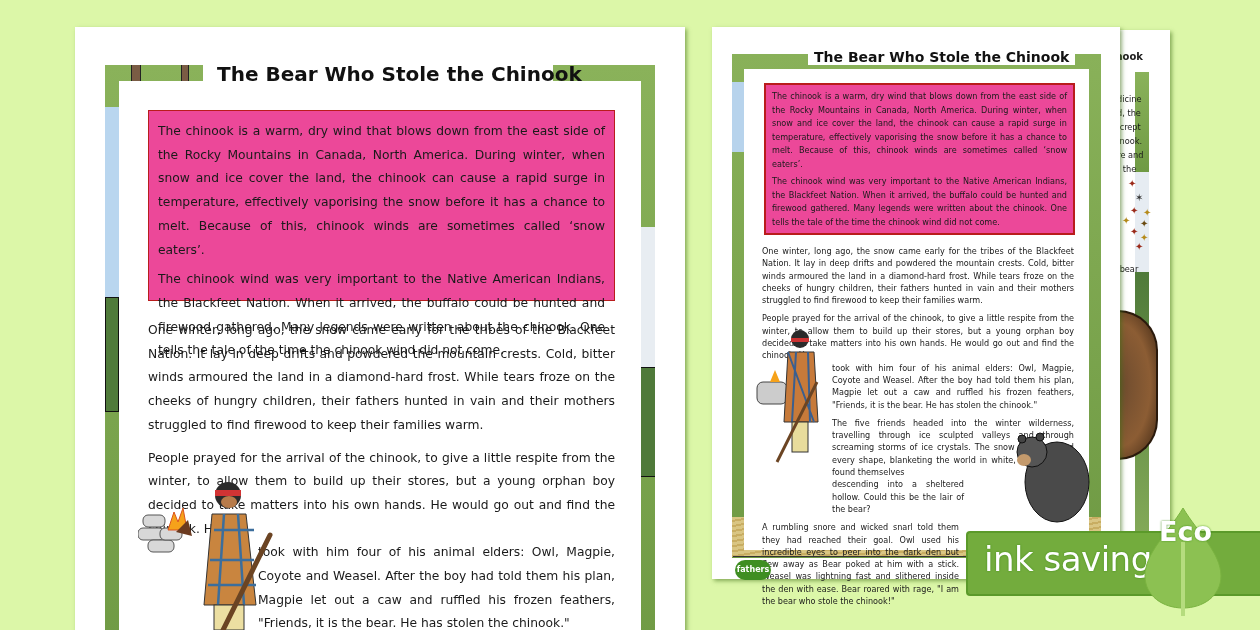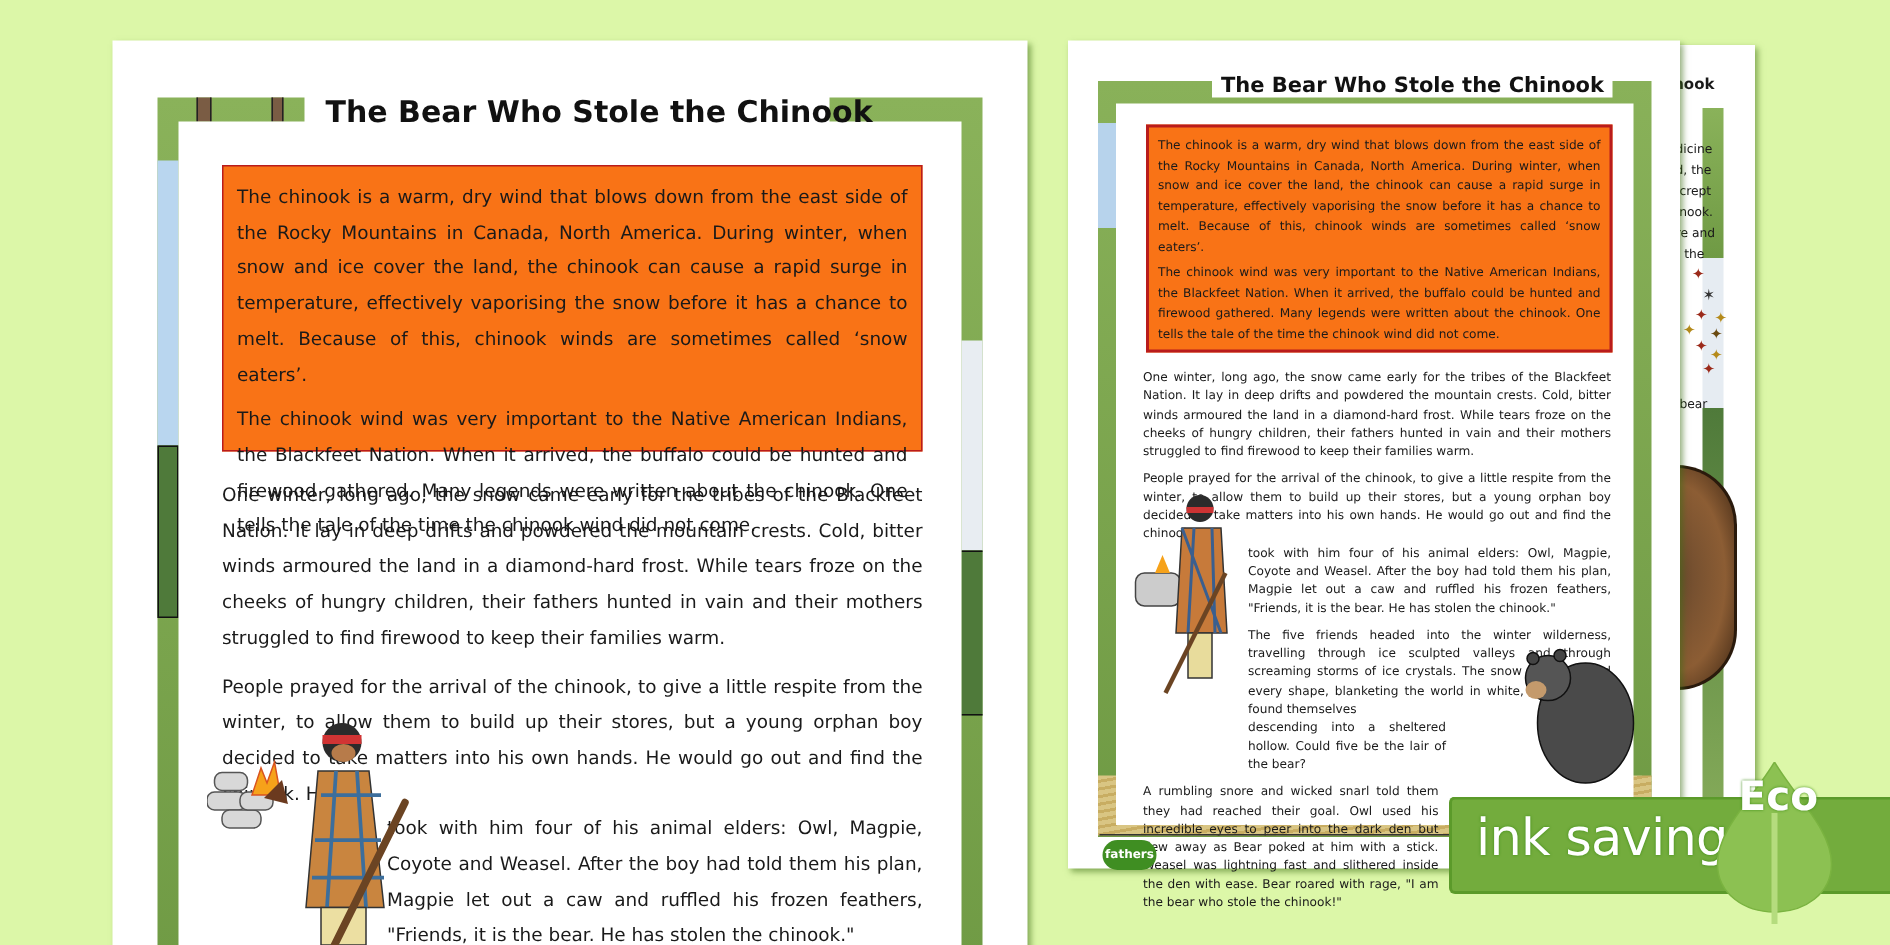--- a/index.html
+++ b/index.html
@@ -9,21 +9,21 @@
   .sheet { position: absolute; background: #fff; box-shadow: 2px 2px 4px rgba(60,110,20,0.55); }
 
   
   #sheet-main { left: 75px; top: 27px; width: 610px; height: 620px; }
   #sheet-main .frame { position: absolute; left: 30px; top: 38px; width: 550px; height: 600px; background: linear-gradient(#8ab25a,#6f9a44); }
   #sheet-main .inner { position: absolute; left: 44px; top: 54px; width: 522px; height: 580px; background: #fff; }
   #sheet-main .title-bar { position: absolute; left: 128px; top: 30px; width: 350px; height: 32px; background: #fff; }
   .main-title { position: absolute; left: 140px; top: 33px; font-family: "DejaVu Sans", sans-serif; font-weight: bold; font-size: 20px; color: #111; white-space: nowrap; }
   .tree-trunk { position: absolute; background: #7a5c44; border-left: 1px solid #222; border-right: 1px solid #222; }
 
-  .intro-box { position: absolute; border: 1px solid #b91c1c; background: #f97316; }
+  .intro-box { position: absolute; border: 1px solid #b91c1c; background: #ec4899; }
   .txt { font-family: "DejaVu Sans", sans-serif; color: #1a1a1a; }
   .txt p { margin-bottom: 9px; text-align: justify; }
 
   #main-intro { left: 148px; top: 110px; width: 467px; height: 191px; padding: 9px 9px; font-size: 12.3px; line-height: 23.7px; }
   #main-intro p { margin-bottom: 6px; }
   #main-body { position: absolute; left: 148px; top: 319px; width: 467px; font-size: 12.3px; line-height: 23.7px; }
   #main-body p { margin-bottom: 9px; }
   .indent-block { padding-left: 110px; }
 
   
@@ -101,21 +101,21 @@
   <div class="front-title">The Bear Who Stole the Chinook</div>
   <div class="intro-box txt" id="front-intro">
     <p>The chinook is a warm, dry wind that blows down from the east side of the Rocky Mountains in Canada, North America. During winter, when snow and ice cover the land, the chinook can cause a rapid surge in temperature, effectively vaporising the snow before it has a chance to melt. Because of this, chinook winds are sometimes called ‘snow eaters’.</p>
     <p>The chinook wind was very important to the Native American Indians, the Blackfeet Nation. When it arrived, the buffalo could be hunted and firewood gathered. Many legends were written about the chinook. One tells the tale of the time the chinook wind did not come.</p>
   </div>
   <div class="txt" id="front-body">
     <p>One winter, long ago, the snow came early for the tribes of the Blackfeet Nation. It lay in deep drifts and powdered the mountain crests. Cold, bitter winds armoured the land in a diamond-hard frost. While tears froze on the cheeks of hungry children, their fathers hunted in vain and their mothers struggled to find firewood to keep their families warm.</p>
     <p style="margin-bottom:0">People prayed for the arrival of the chinook, to give a little respite from the winter, to allow them to build up their stores, but a young orphan boy decided to take matters into his own hands. He would go out and find the chinook. He</p>
     <p class="front-indent">took with him four of his animal elders: Owl, Magpie, Coyote and Weasel. After the boy had told them his plan, Magpie let out a caw and ruffled his frozen feathers, "Friends, it is the bear. He has stolen the chinook."</p>
     <p class="front-indent" style="margin-bottom:0">The five friends headed into the winter wilderness, travelling through ice sculpted valleys and through screaming storms of ice crystals. The snow had distorted every shape, blanketing the world in white, and yet they found themselves</p>
-    <p class="front-narrow">descending into a sheltered hollow. Could five be the lair of the bear?</p>
+    <p class="front-narrow">descending into a sheltered hollow. Could this be the lair of the bear?</p>
     <p class="front-narrow2">A rumbling snore and wicked snarl told them they had reached their goal. Owl used his incredible eyes to peer into the dark  den but flew away as Bear poked at him with a stick. Weasel was lightning fast and slithered inside the den with ease. Bear roared with rage, "I am the bear who stole the chinook!"</p>
   </div>
 
   <svg style="position:absolute;left:300px;top:400px;" width="80" height="100" viewBox="0 0 80 100">
     <ellipse cx="45" cy="55" rx="32" ry="40" fill="#4a4a4a" stroke="#111"></ellipse>
     <circle cx="20" cy="25" r="15" fill="#555" stroke="#111"></circle>
     <ellipse cx="12" cy="33" rx="7" ry="6" fill="#c49a6c"></ellipse>
     <circle cx="10" cy="12" r="4" fill="#444" stroke="#111"></circle>
     <circle cx="28" cy="10" r="4" fill="#444" stroke="#111"></circle>
   </svg>

